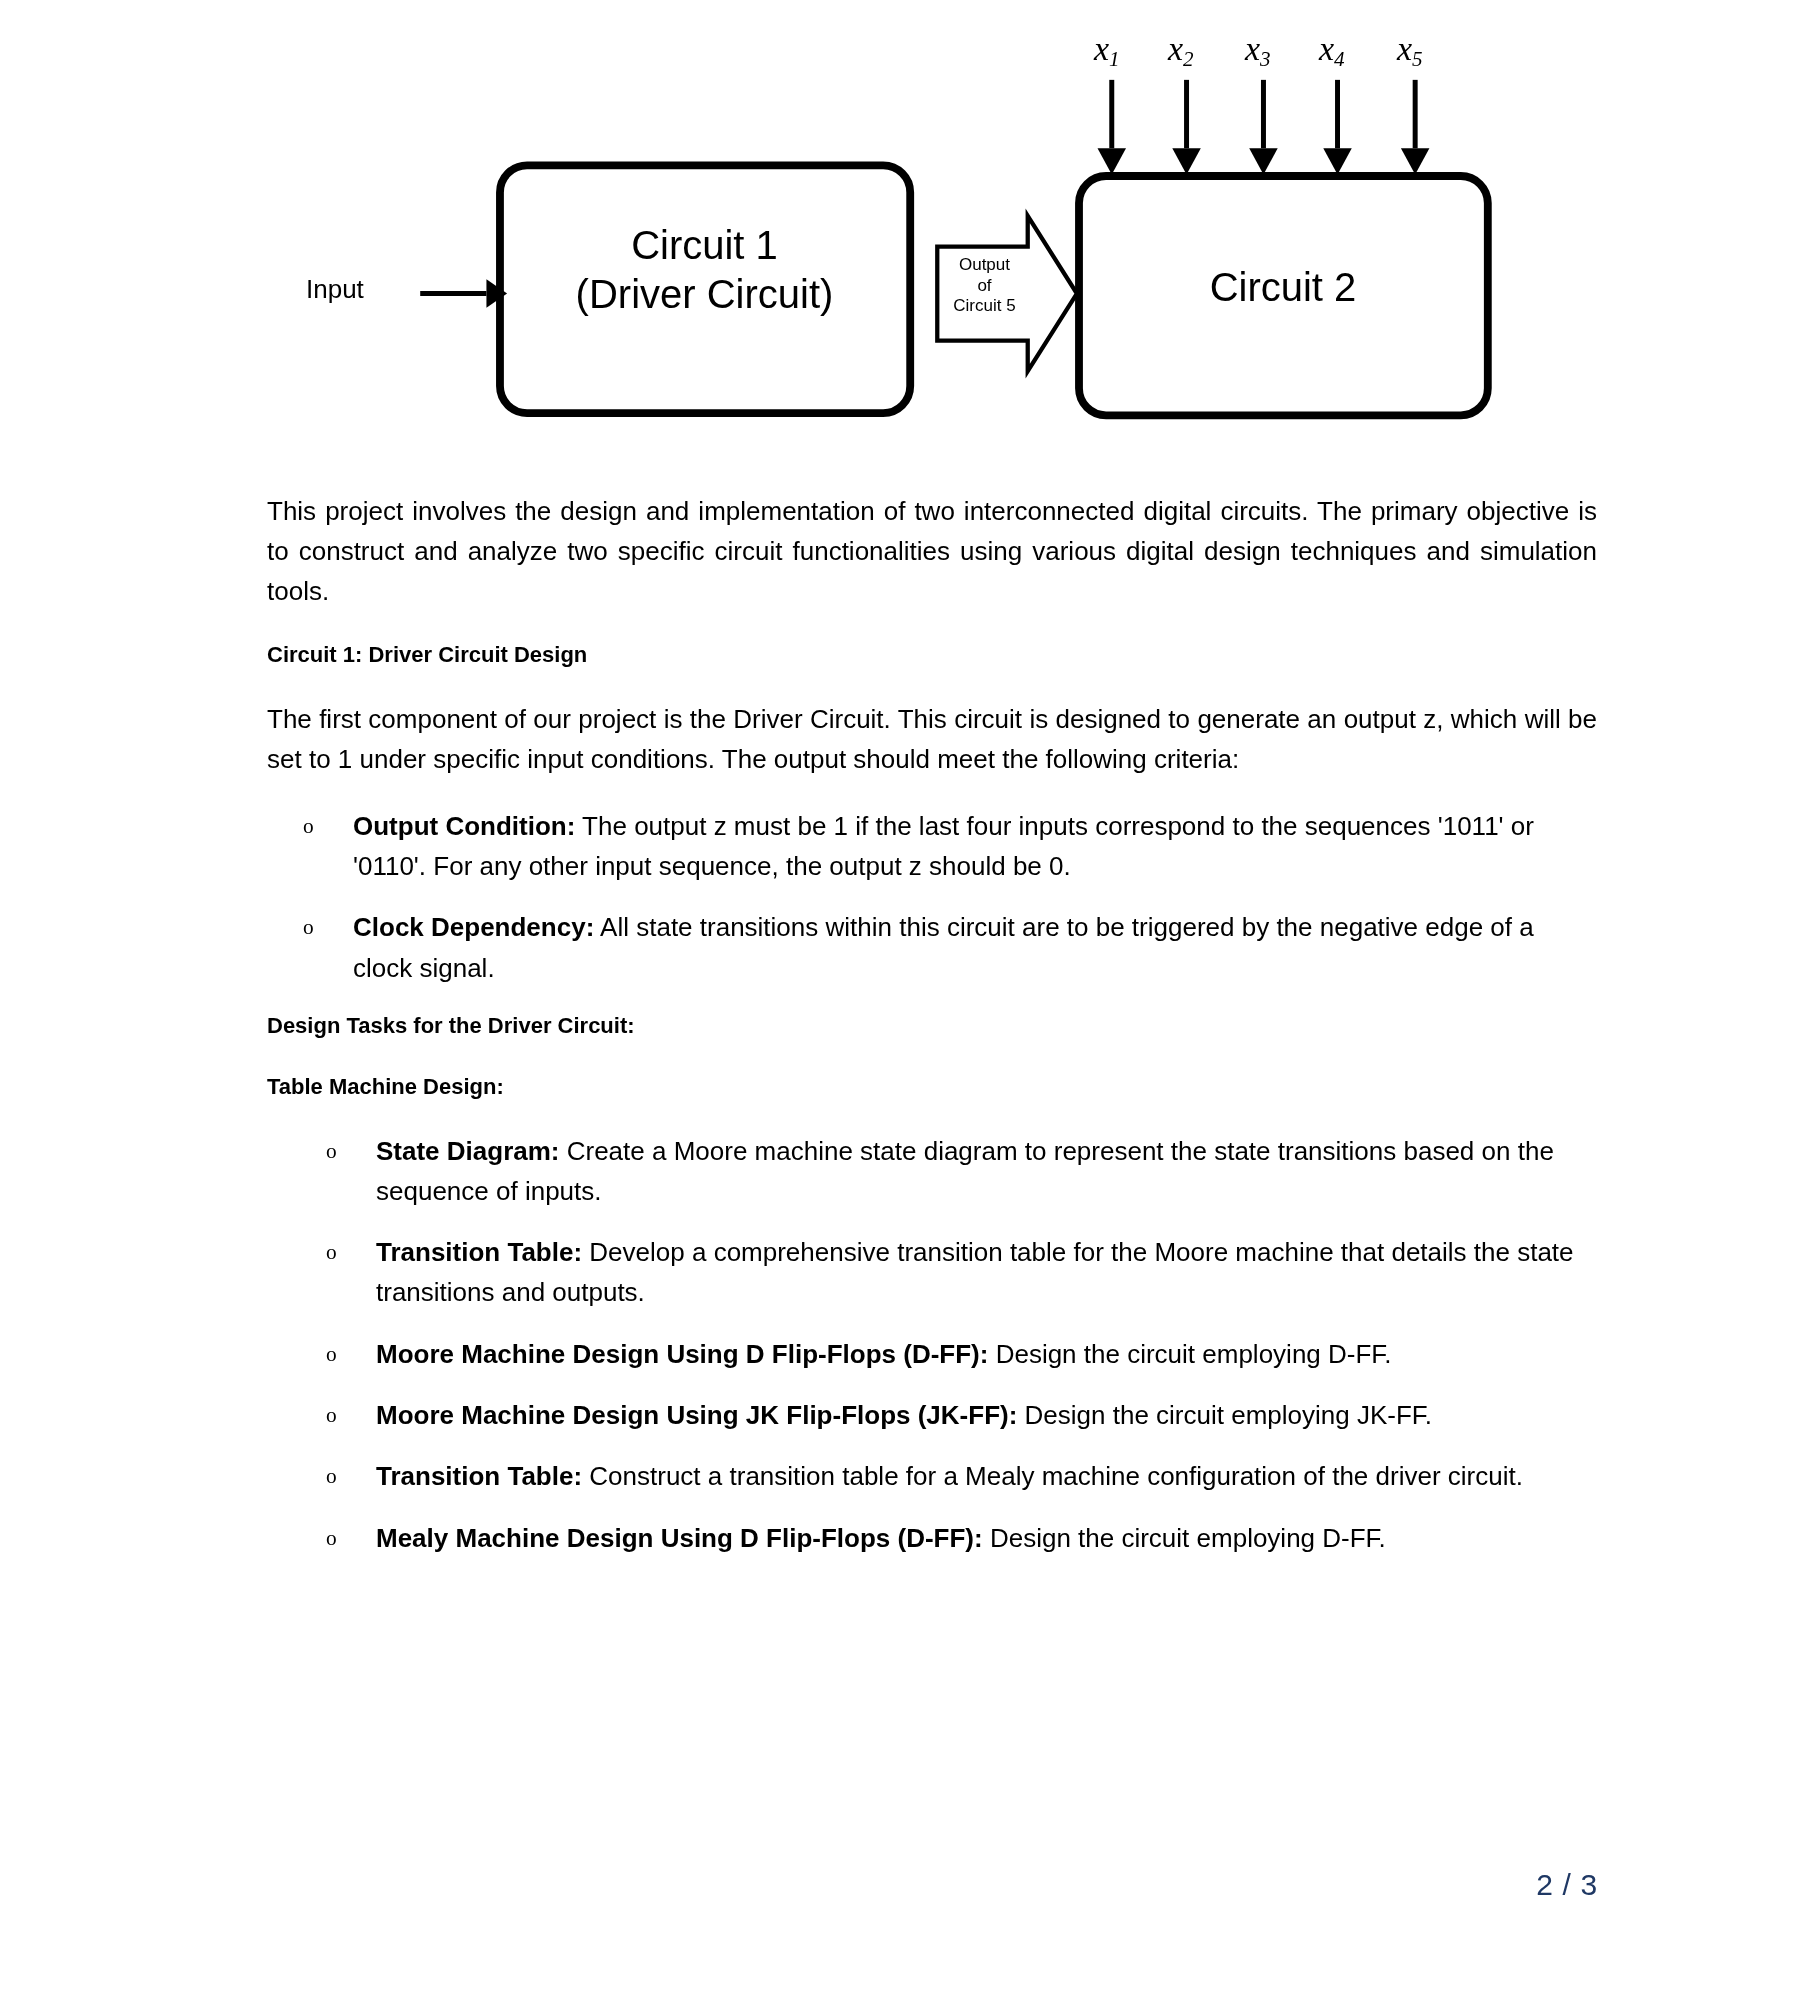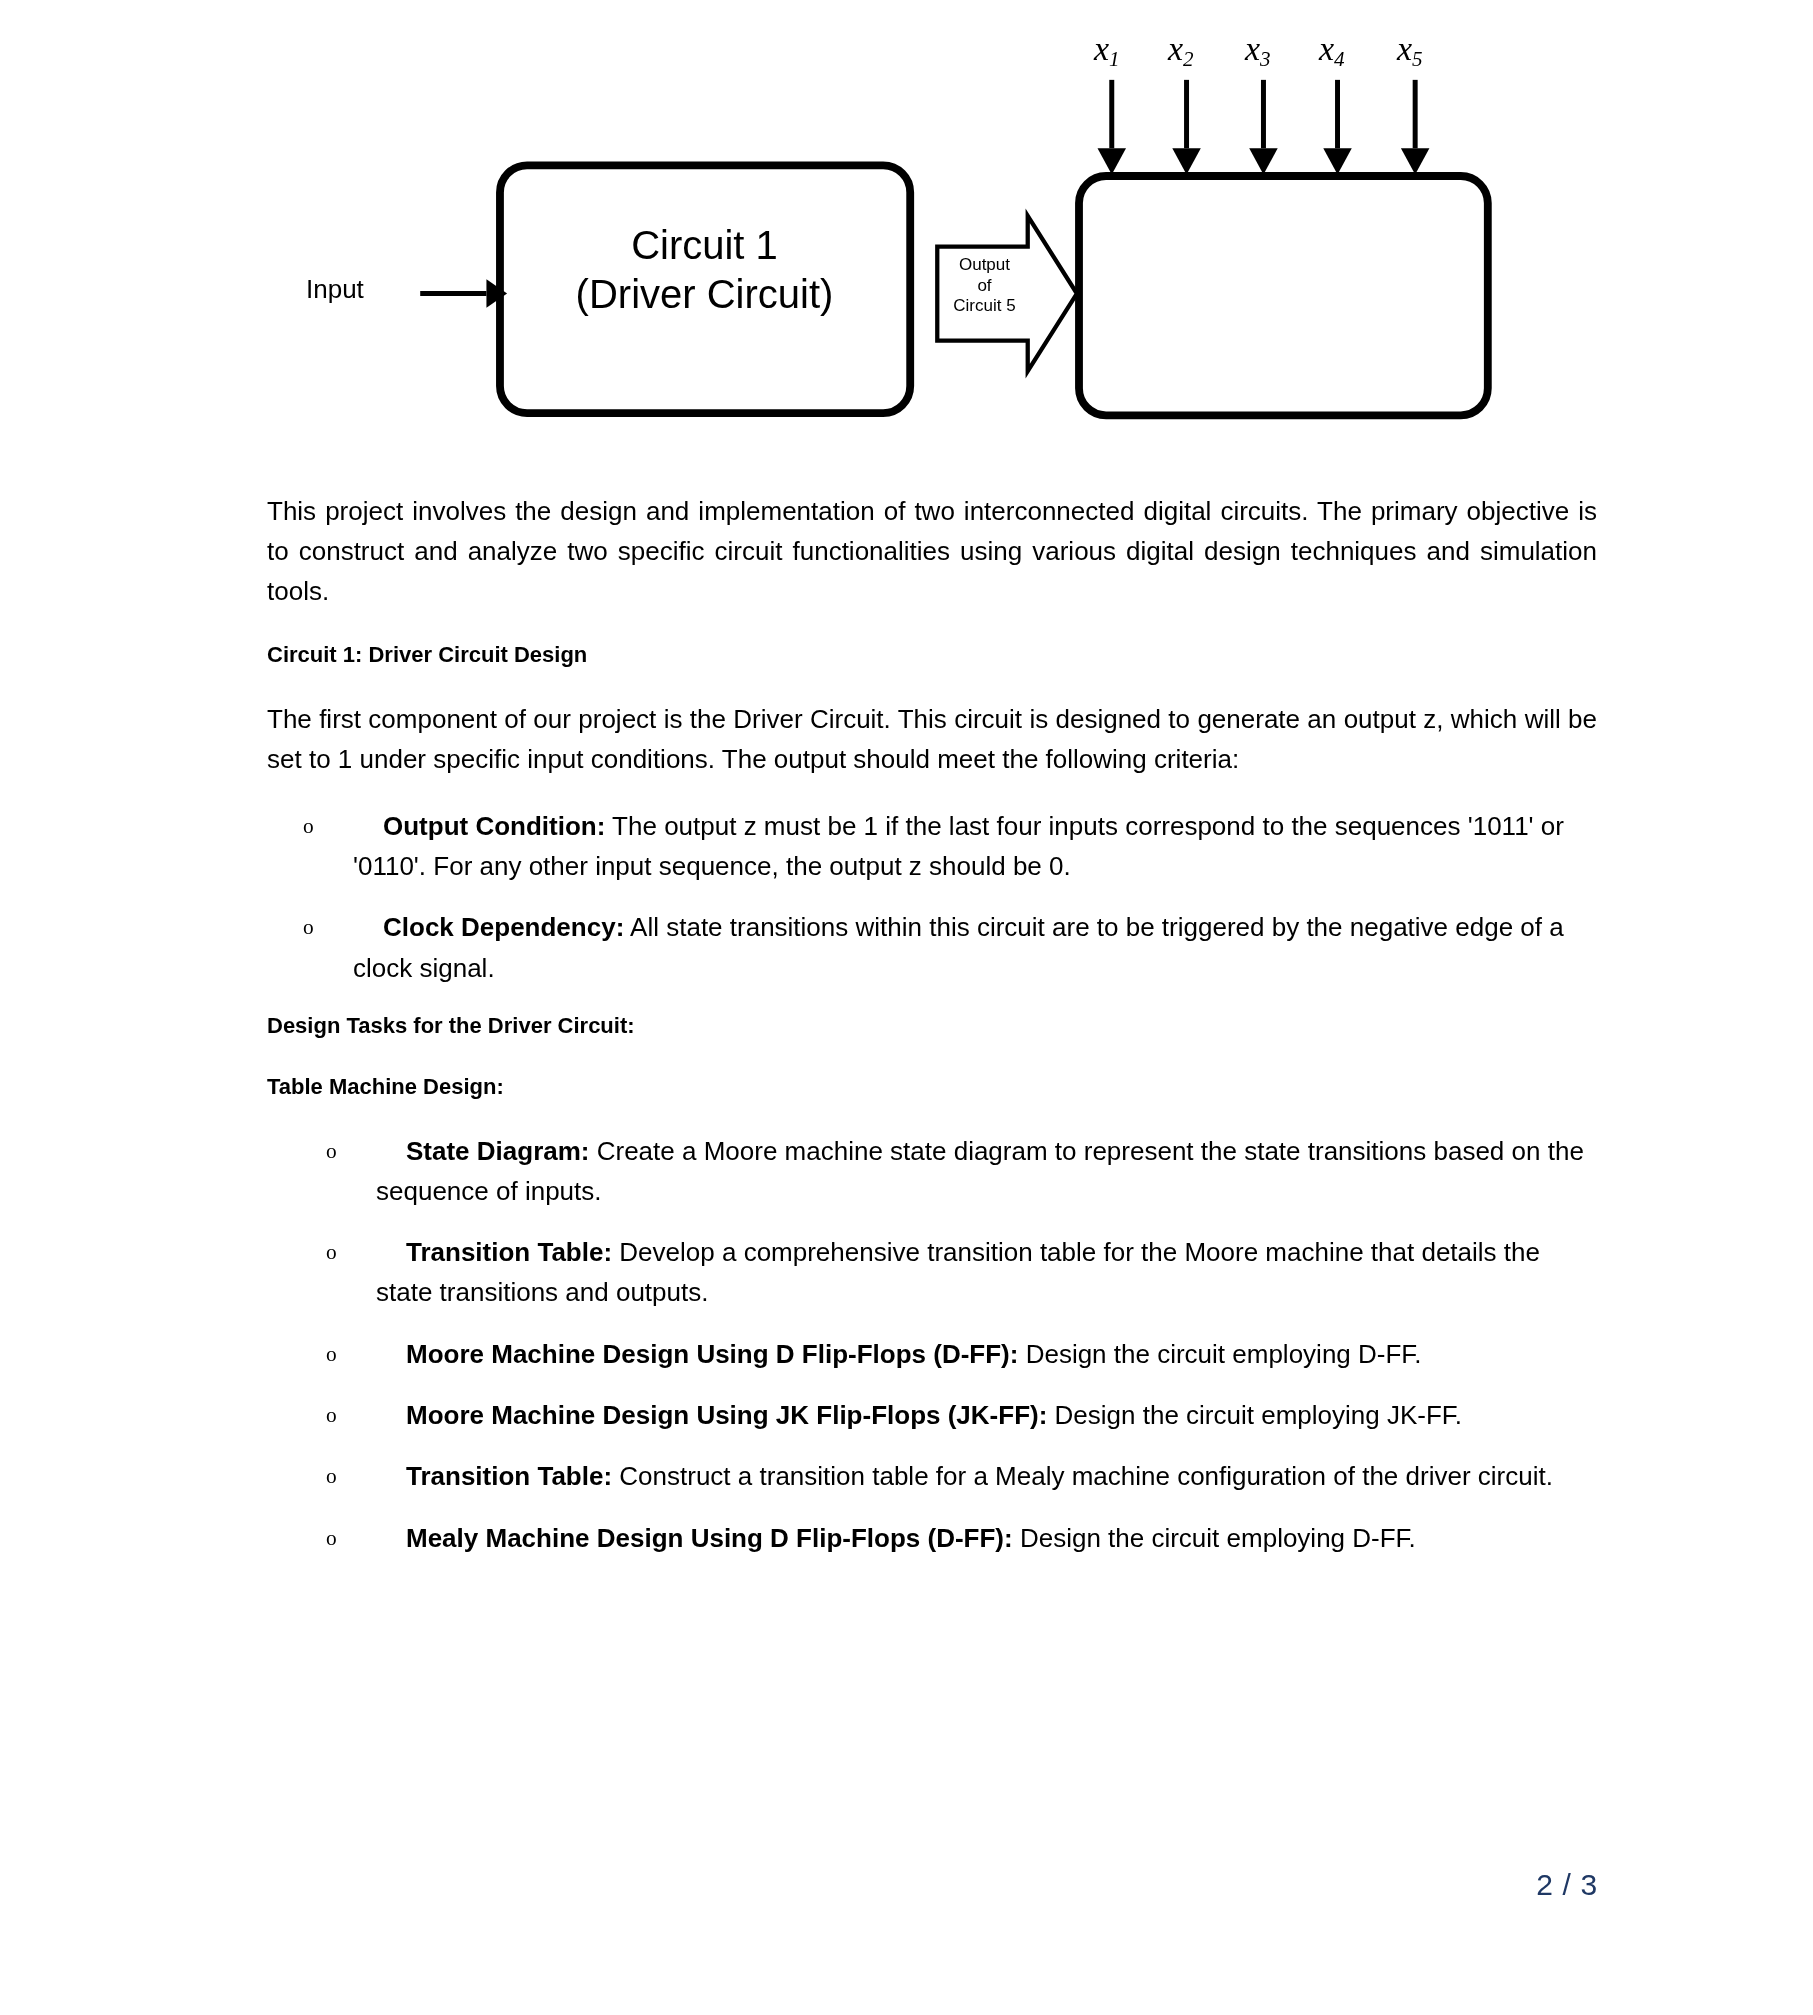--- a/index.html
+++ b/index.html
@@ -135,21 +135,21 @@
   li.bullet .marker {
     position: absolute;
     left: 0;
     top: 0;
     width: 28.5px;
     font-family: "Liberation Serif", serif;
     font-size: 21.4px;
     line-height: 1.87;
     color: #000;
   }
-  li.bullet b { font-weight: bold; margin-left: 30px; }
+  li.bullet b { font-weight: bold; }
 
   
   .page-number {
     position: absolute;
     right: 216px;
     top: 1868px;
     font-size: 30px;
     font-family: "Liberation Sans", sans-serif;
     letter-spacing: 0.7px;
   }
@@ -212,20 +212,21 @@
     </span>
     <span class="xlabel" style="left:1397px; top:30px;">
       <span>x</span><sub>5</sub>
     </span>
 
     <div id="input-label">Input</div>
 
     <div class="fig-box-label" id="circuit1-label">Circuit 1
 (Driver Circuit)</div>
 
+    <div class="fig-box-label" id="circuit2-label">Circuit 2</div>
 
     <div class="arrow-text">Output
 of
 Circuit 5</div>
   </div>
 
   <div class="content">
 
     <p class="body">This project involves the design and implementation of two interconnected digital circuits. The primary objective is to construct and analyze two specific circuit functionalities using various digital design techniques and simulation tools.</p>
 

